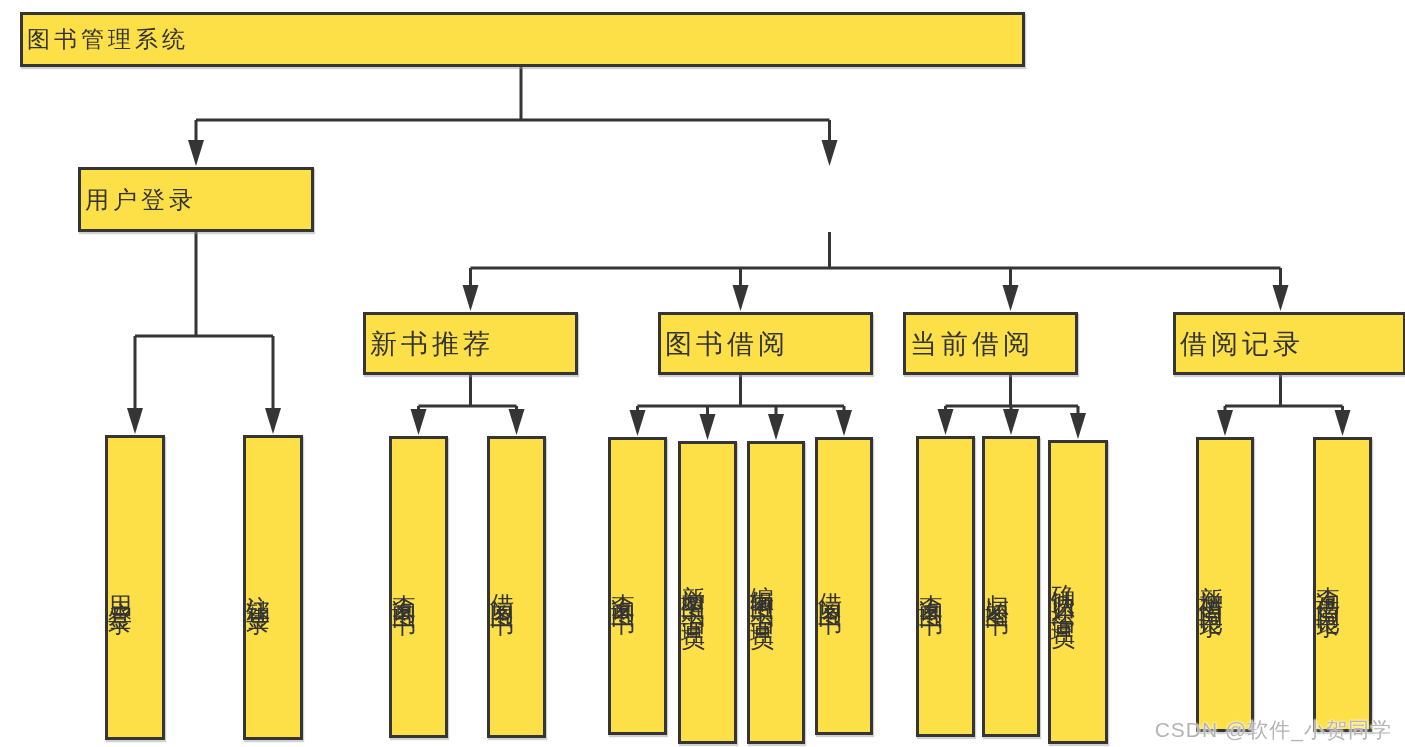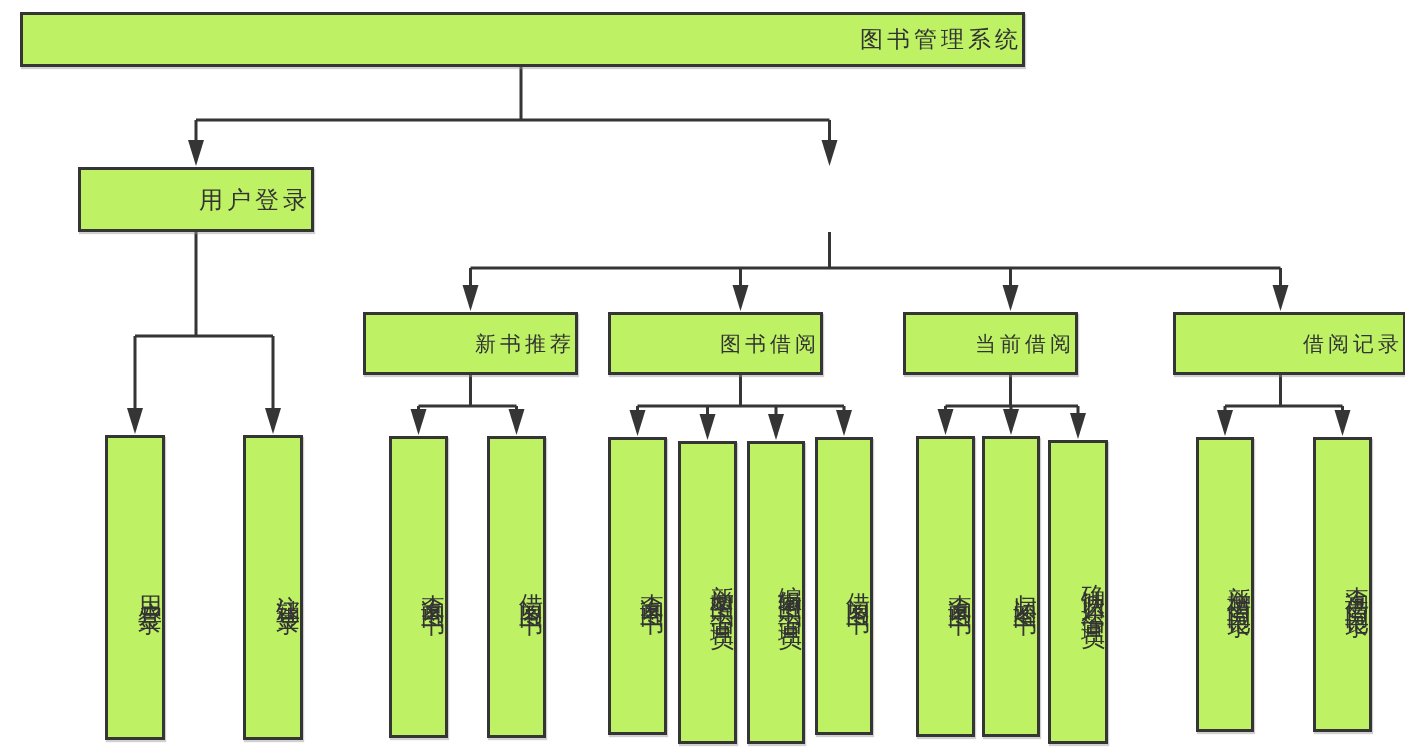--- a/index.html
+++ b/index.html
@@ -9,36 +9,36 @@
     background:#ffffff;
     overflow:hidden;
     font-family:"Liberation Sans","DejaVu Sans",sans-serif;
     color:#333333;
   }
   svg.wires{position:absolute;left:0;top:0;z-index:1;}
   .node{
     position:absolute;
     box-sizing:border-box;
     border:3px solid #353535;
-    background:#bef264;
+    background:#fde047;
     display:flex;
     align-items:center;
-    justify-content:flex-end;
+    justify-content:flex-start;
     z-index:2;
     box-shadow:1px 2px 1px rgba(150,150,150,0.45);
   }
   .node .label{
     white-space:nowrap;
     letter-spacing:4px;
     text-indent:4px;
     color:#333333;
   }
   .lvl1 .label{font-size:23px;}
   .lvl2 .label{font-size:24px;}
-  .lvl3 .label{font-size:21px;}
+  .lvl3 .label{font-size:27px;}
   .leaf .vlabel{
     writing-mode:vertical-rl;
     text-orientation:mixed;
     font-size:24px;
     letter-spacing:6px;
     color:#333333;
     line-height:1;
   }
   .watermark{
     position:absolute;
@@ -94,21 +94,21 @@
     <span class="label">图书管理系统</span>
   </div>
 
   <div class="node lvl2" style="left:78px;top:167px;width:236px;height:65px">
     <span class="label">用户登录</span>
   </div>
 
   <div class="node lvl3" style="left:363px;top:312px;width:215px;height:63px">
     <span class="label">新书推荐</span>
   </div>
-  <div class="node lvl3" style="left:608px;top:312px;width:215px;height:63px">
+  <div class="node lvl3" style="left:658px;top:312px;width:215px;height:63px">
     <span class="label">图书借阅</span>
   </div>
   <div class="node lvl3" style="left:903px;top:312px;width:175px;height:63px">
     <span class="label">当前借阅</span>
   </div>
   <div class="node lvl3" style="left:1173px;top:312px;width:233px;height:63px">
     <span class="label">借阅记录</span>
   </div>
 
   <div class="node leaf" style="left:105px;top:435px;width:60px;height:305px">
@@ -148,13 +148,14 @@
     <span class="vlabel">确认归还（管理员）</span>
   </div>
 
   <div class="node leaf" style="left:1196px;top:437px;width:58px;height:295px">
     <span class="vlabel">新增借阅记录</span>
   </div>
   <div class="node leaf" style="left:1313px;top:437px;width:59px;height:295px">
     <span class="vlabel">查询借阅记录</span>
   </div>
 
+  <div class="watermark">CSDN @软件_小贺同学</div>
 </div>
 
 </body></html>

